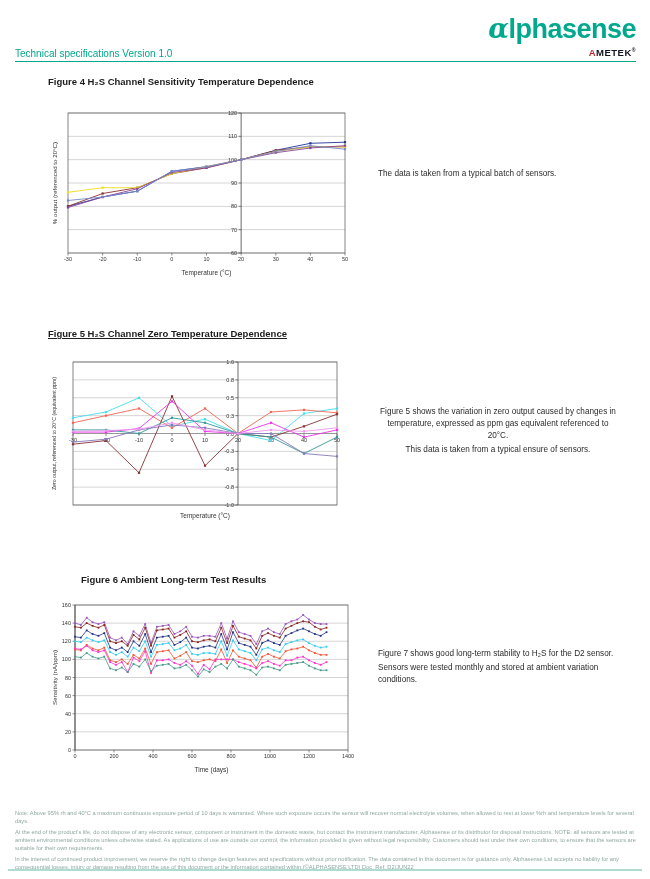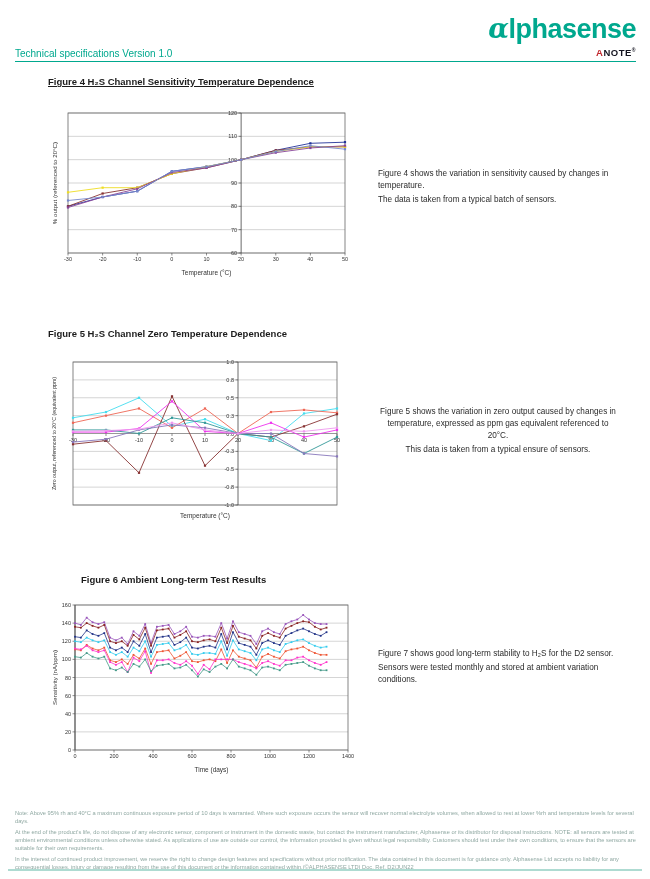--- a/index.html
+++ b/index.html
@@ -29,23 +29,23 @@
   .footer-rule { position:absolute; left:8px; top:869px; width:634px; height:2px; background:#AEDBD2; }
 </style>
 </head>
 <body>
 
 <div class="page">
 
   <div class="doc-title">Technical specifications Version 1.0</div>
   <div class="header-rule"></div>
   <div class="logo"><span class="alpha">α</span><span>lphasense</span></div>
-  <div class="ametek"><span class="red-a">A</span><span>NOTE</span><sup>®</sup></div>
-
-  <div class="fig-title" style="top:76px;text-decoration:underline;">Figure 4 H₂S Channel Sensitivity Temperature Dependence</div>
+  <div class="ametek"><span class="red-a">A</span><span>METEK</span><sup>®</sup></div>
+
+  <div class="fig-title" style="top:76px;">Figure 4 H₂S Channel Sensitivity Temperature Dependence</div>
   <svg class="chart" style="left:50px; top:103px;" width="305" height="180" viewBox="0 0 305 180">
       <line x1="18" y1="150" x2="295" y2="150" stroke="#aaa" stroke-width="0.5"></line>
       <line x1="188.625" y1="150" x2="191.125" y2="150" stroke="#444" stroke-width="0.6"></line>
       <text x="187.125" y="152" text-anchor="end" font-size="5.5" fill="#333">60</text>
       <line x1="18" y1="126.66666666666667" x2="295" y2="126.66666666666667" stroke="#aaa" stroke-width="0.5"></line>
       <line x1="188.625" y1="126.66666666666667" x2="191.125" y2="126.66666666666667" stroke="#444" stroke-width="0.6"></line>
       <text x="187.125" y="128.66666666666669" text-anchor="end" font-size="5.5" fill="#333">70</text>
       <line x1="18" y1="103.33333333333334" x2="295" y2="103.33333333333334" stroke="#aaa" stroke-width="0.5"></line>
       <line x1="188.625" y1="103.33333333333334" x2="191.125" y2="103.33333333333334" stroke="#444" stroke-width="0.6"></line>
       <text x="187.125" y="105.33333333333334" text-anchor="end" font-size="5.5" fill="#333">80</text>
@@ -128,25 +128,24 @@
       <rect x="120.775" y="67.23333333333333" width="2.2" height="2.2" fill="#7788CC"></rect>
       <rect x="155.4" y="62.566666666666656" width="2.2" height="2.2" fill="#7788CC"></rect>
       <rect x="190.025" y="55.56666666666667" width="2.2" height="2.2" fill="#7788CC"></rect>
       <rect x="224.65" y="47.4" width="2.2" height="2.2" fill="#7788CC"></rect>
       <rect x="259.275" y="41.566666666666656" width="2.2" height="2.2" fill="#7788CC"></rect>
       <rect x="293.9" y="45.066666666666656" width="2.2" height="2.2" fill="#7788CC"></rect>
       <text x="156.5" y="172" text-anchor="middle" font-size="6.5" fill="#333">Temperature (°C)</text>
       <text x="7" y="80" text-anchor="middle" font-size="6.2" fill="#333" transform="rotate(-90 7 80)">% output (referenced to 20°C)</text>
     </svg>
   <div class="fig-caption" style="top:168px;">
-    <p>Figure 4 shows the variation in sensitivity caused by changes in temperature.</p>
     <p>The data is taken from a typical batch of sensors.</p>
   </div>
 
-  <div class="fig-title" style="top:328px;">Figure 5 H₂S Channel Zero Temperature Dependence</div>
+  <div class="fig-title" style="top:328px;text-decoration:underline;">Figure 5 H₂S Channel Zero Temperature Dependence</div>
   <svg class="chart" style="left:50px; top:352px;" width="305" height="172" viewBox="0 0 305 172">
       <line x1="23" y1="10" x2="287" y2="10" stroke="#aaa" stroke-width="0.5"></line>
       <line x1="185.5" y1="10" x2="188" y2="10" stroke="#444" stroke-width="0.6"></line>
       <text x="184" y="12" text-anchor="end" font-size="5.5" fill="#333">1.0</text>
       <line x1="23" y1="27.875" x2="287" y2="27.875" stroke="#aaa" stroke-width="0.5"></line>
       <line x1="185.5" y1="27.875" x2="188" y2="27.875" stroke="#444" stroke-width="0.6"></line>
       <text x="184" y="29.875" text-anchor="end" font-size="5.5" fill="#333">0.8</text>
       <line x1="23" y1="45.75" x2="287" y2="45.75" stroke="#aaa" stroke-width="0.5"></line>
       <line x1="185.5" y1="45.75" x2="188" y2="45.75" stroke="#444" stroke-width="0.6"></line>
       <text x="184" y="47.75" text-anchor="end" font-size="5.5" fill="#333">0.5</text>

